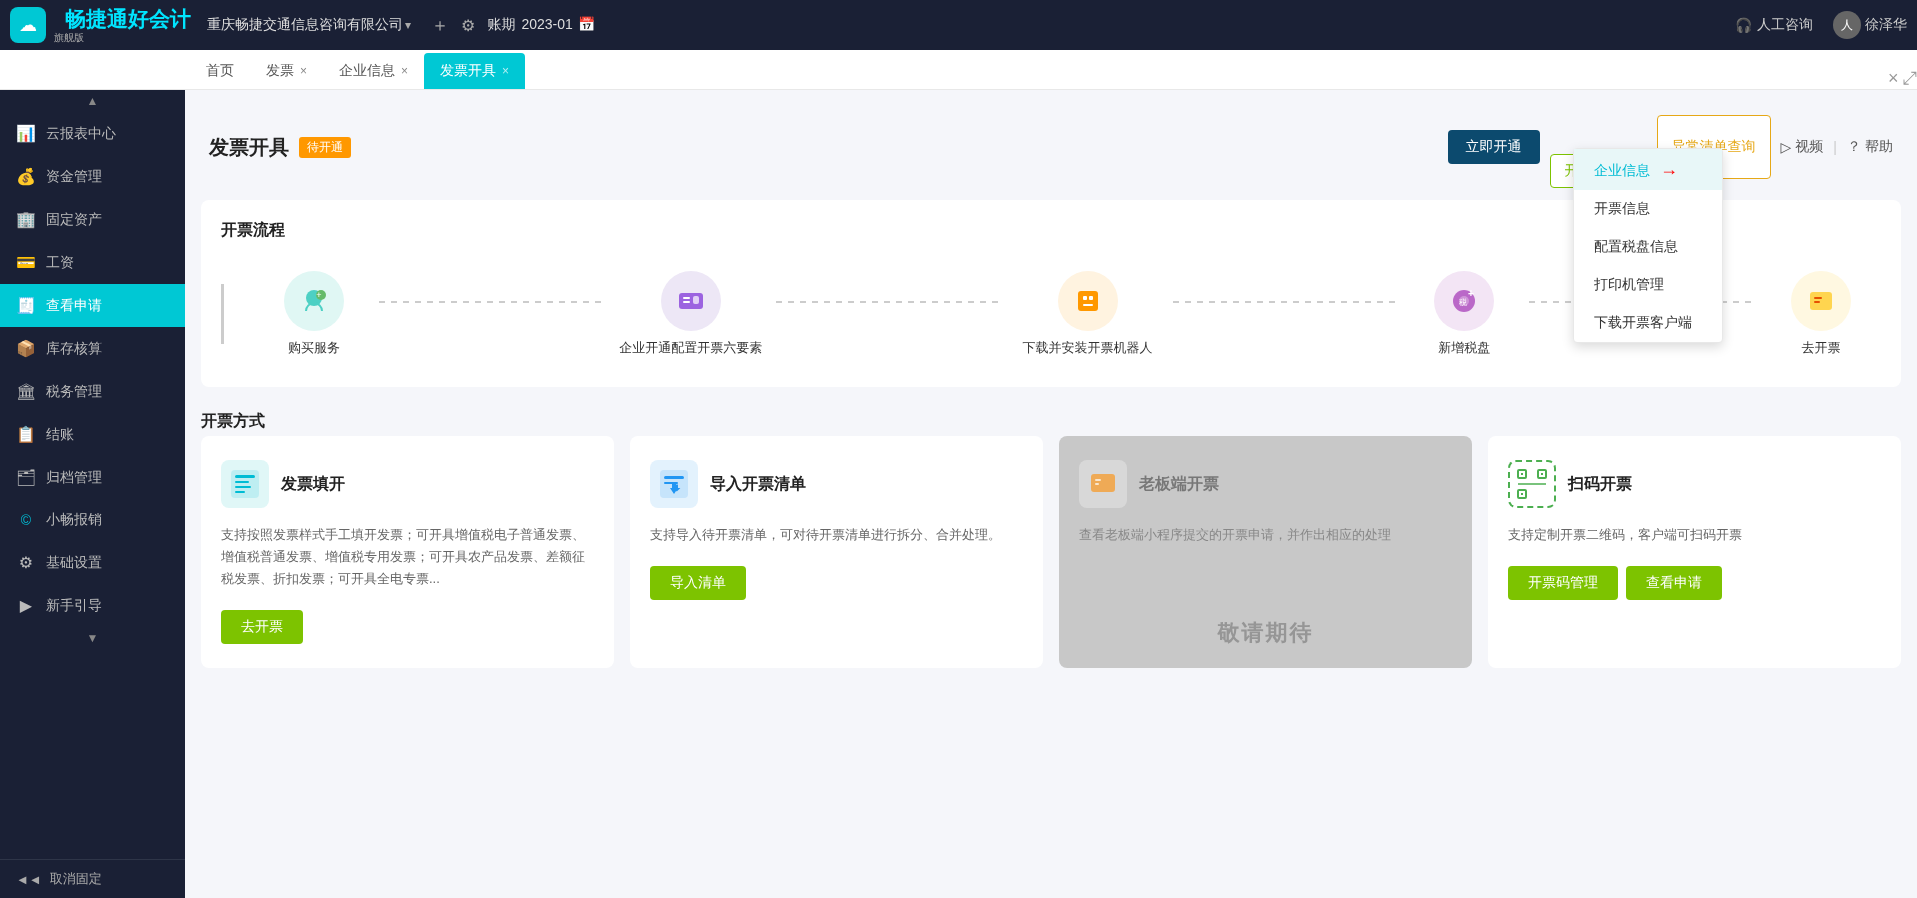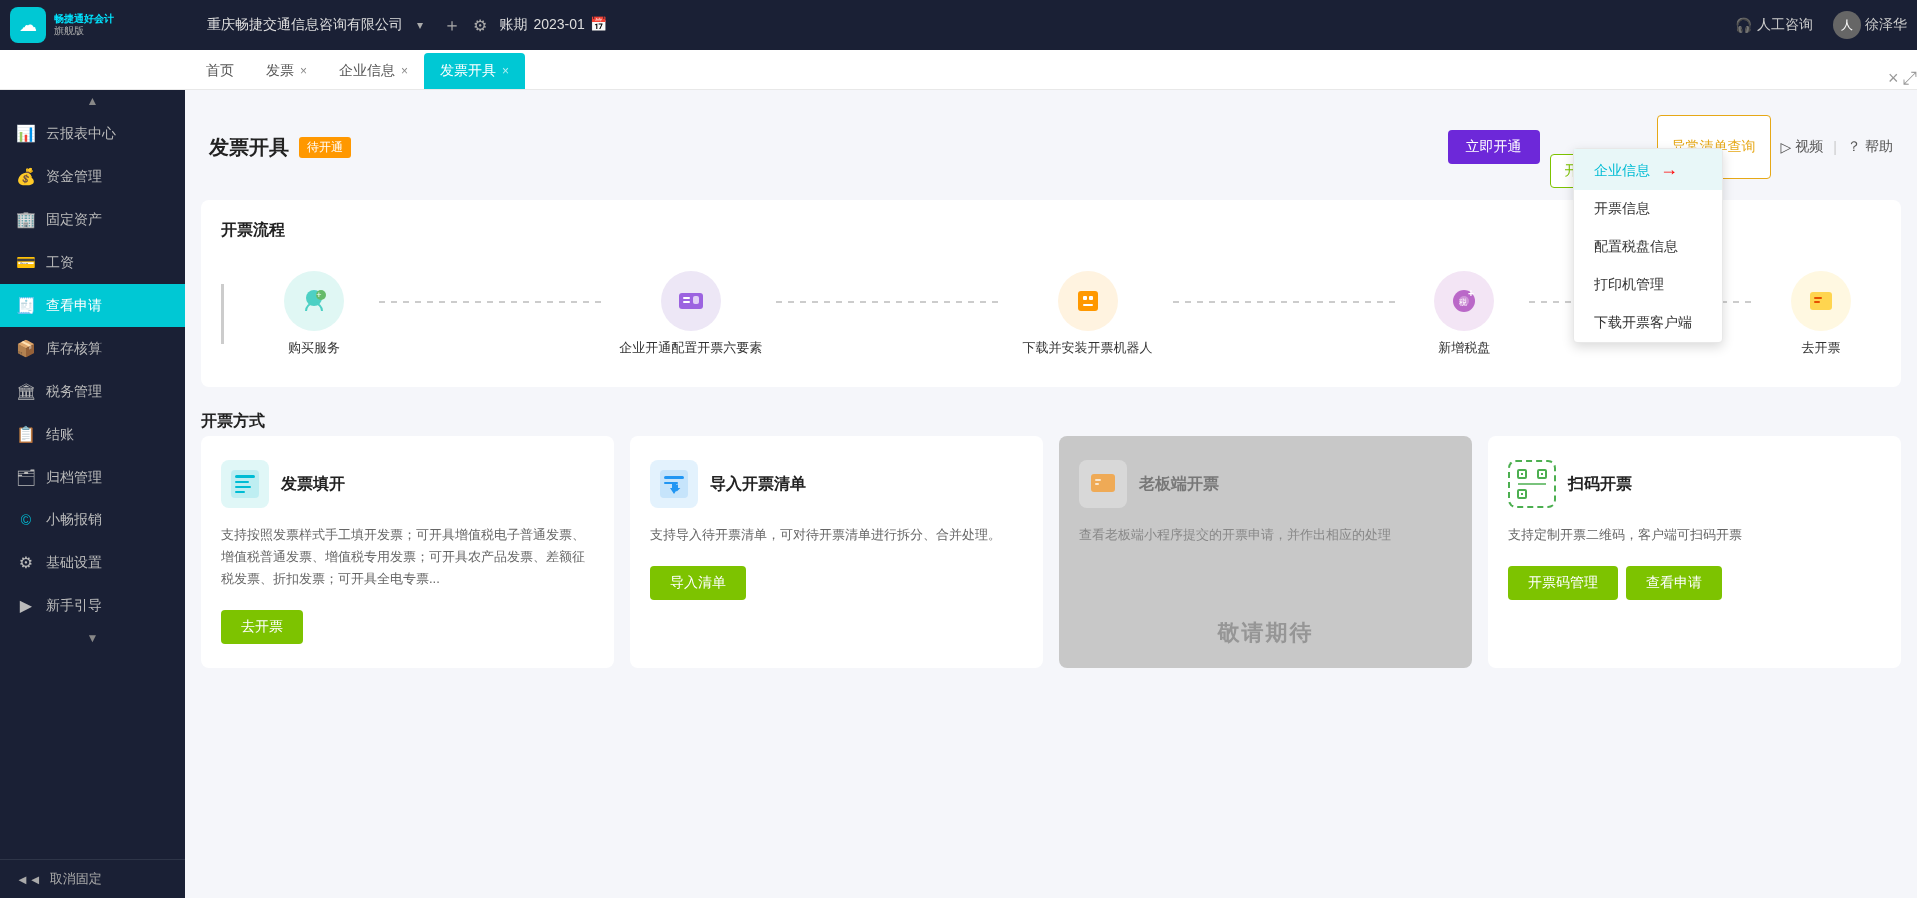--- a/index.html
+++ b/index.html
@@ -22,24 +22,24 @@
       color: white;
     }
     .logo-icon {
       width: 36px; height: 36px;
       background: #00c8d4;
       border-radius: 8px;
       display: flex; align-items: center; justify-content: center;
       color: white; font-size: 18px;
     }
     .logo-text { display: flex; flex-direction: column; line-height: 1.2; }
-    .logo-main { color: #00e5ff; font-size: 10px; font-weight: bold; }
+    .logo-main { color: #00e5ff; font-size: 21px; font-weight: bold; margin-left: 11px; }
     .logo-sub { color: #aaa; font-size: 10px; }
     .header-company {
-      display: flex; align-items: center; gap: 14px;
+      display: flex; align-items: center; gap: 2px;
       color: #ddd; font-size: 14px; cursor: pointer;
       padding: 0 12px;
     }
     .header-company .arrow { color: #aaa; font-size: 12px; }
     .header-actions {
       display: flex; align-items: center; gap: 12px; margin-left: 8px;
     }
     .header-actions .plus-btn {
       color: #aaa; font-size: 18px; cursor: pointer;
     }
@@ -154,21 +154,21 @@
     .page-title { font-size: 20px; font-weight: bold; color: #222; }
     .status-badge {
       background: #ff9800;
       color: white;
       font-size: 12px;
       padding: 2px 8px;
       border-radius: 3px;
     }
     .page-actions { display: flex; align-items: center; gap: 10px; position: relative; }
     .btn-green {
-      background: #6d28d9;
+      background: #0c4a6e;
       color: white;
       border: none;
       padding: 8px 18px;
       border-radius: 4px;
       cursor: pointer;
       font-size: 14px;
     }
     .btn-outlined-green {
       background: white;
       color: #7dc300;

